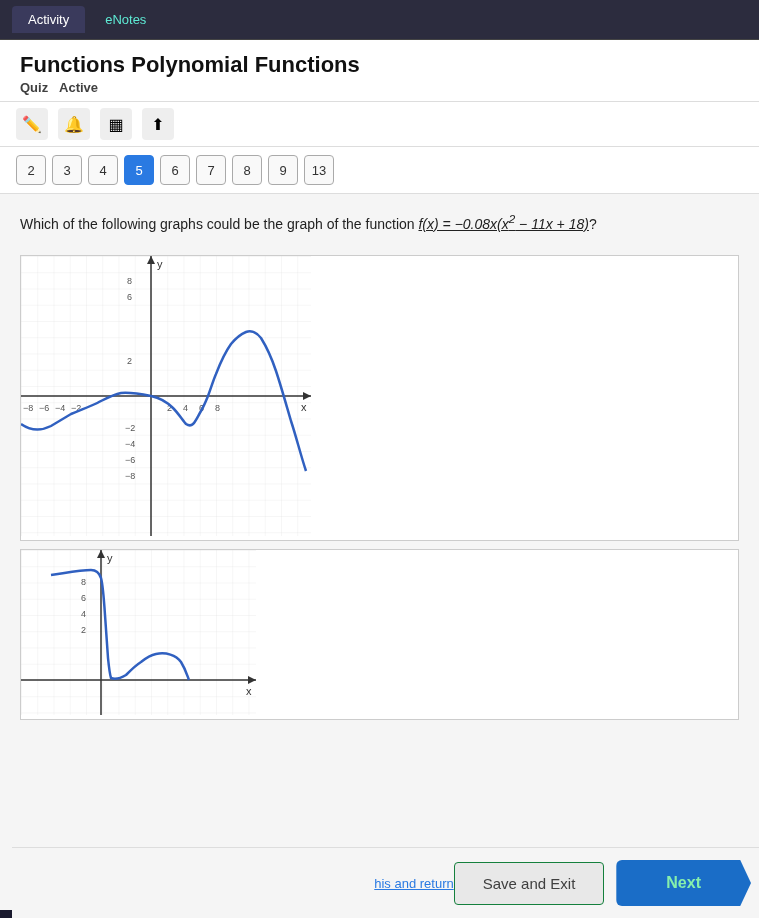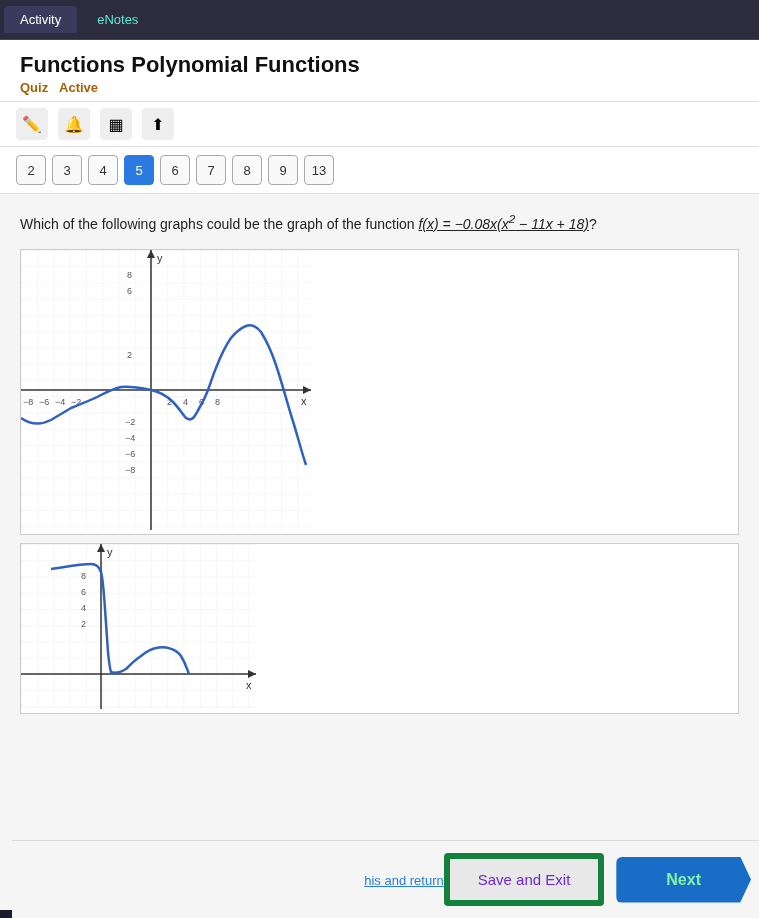--- a/index.html
+++ b/index.html
@@ -7,21 +7,21 @@
       font-family: Arial, sans-serif;
       background: #1a1a2e;
       width: 759px;
       min-height: 918px;
       overflow: hidden;
     }
     .top-bar {
       background: #2c2c3e;
       display: flex;
       align-items: center;
-      padding: 6px 4px;
+      padding: 6px 12px;
       gap: 4px;
       border-bottom: 1px solid #444;
     }
     .tab {
       padding: 6px 16px;
       border-radius: 4px 4px 0 0;
       font-size: 13px;
       cursor: pointer;
       color: #5eead4;
       background: transparent;
@@ -44,21 +44,21 @@
       font-size: 22px;
       font-weight: bold;
       color: #111;
     }
     .title-bar .subtitle {
       font-size: 13px;
       color: #444;
       margin-top: 2px;
     }
     .subtitle span {
-      color: #a16207;
+      color: #404040;
       font-weight: bold;
     }
     .toolbar {
       background: #fff;
       display: flex;
       align-items: center;
       padding: 6px 16px;
       gap: 10px;
       border-bottom: 1px solid #ddd;
     }
@@ -99,21 +99,21 @@
       color: #fff;
       border-color: #2a7ae2;
     }
     .question-area {
       padding: 16px 20px;
       background: #f5f5f5;
     }
     .question-text {
       font-size: 14px;
       color: #222;
-      margin-bottom: 14px;
+      margin-bottom: 20px;
       line-height: 1.5;
     }
     .graphs-container {
       display: flex;
       flex-direction: column;
       gap: 8px;
     }
     .graph-wrapper {
       background: #fff;
       border: 1px solid #ccc;
@@ -127,26 +127,26 @@
       width: 759px;
       background: #f5f5f5;
       border-top: 1px solid #ddd;
       display: flex;
       align-items: center;
       justify-content: flex-end;
       padding: 12px 20px;
     }
     .save-exit-btn {
       background: #e8e8e8;
-      border: 6px solid #15803d;
+      border: 1px solid #15803d;
       border-radius: 4px;
       padding: 12px 28px;
       font-size: 15px;
       cursor: pointer;
-      color: #6d28d9;
+      color: #404040;
     }
     .next-btn {
       background: #1a6dc7;
       border: none;
       border-radius: 6px;
       padding: 14px 50px;
       font-size: 16px;
       cursor: pointer;
       color: #86efac;
       font-weight: bold;

